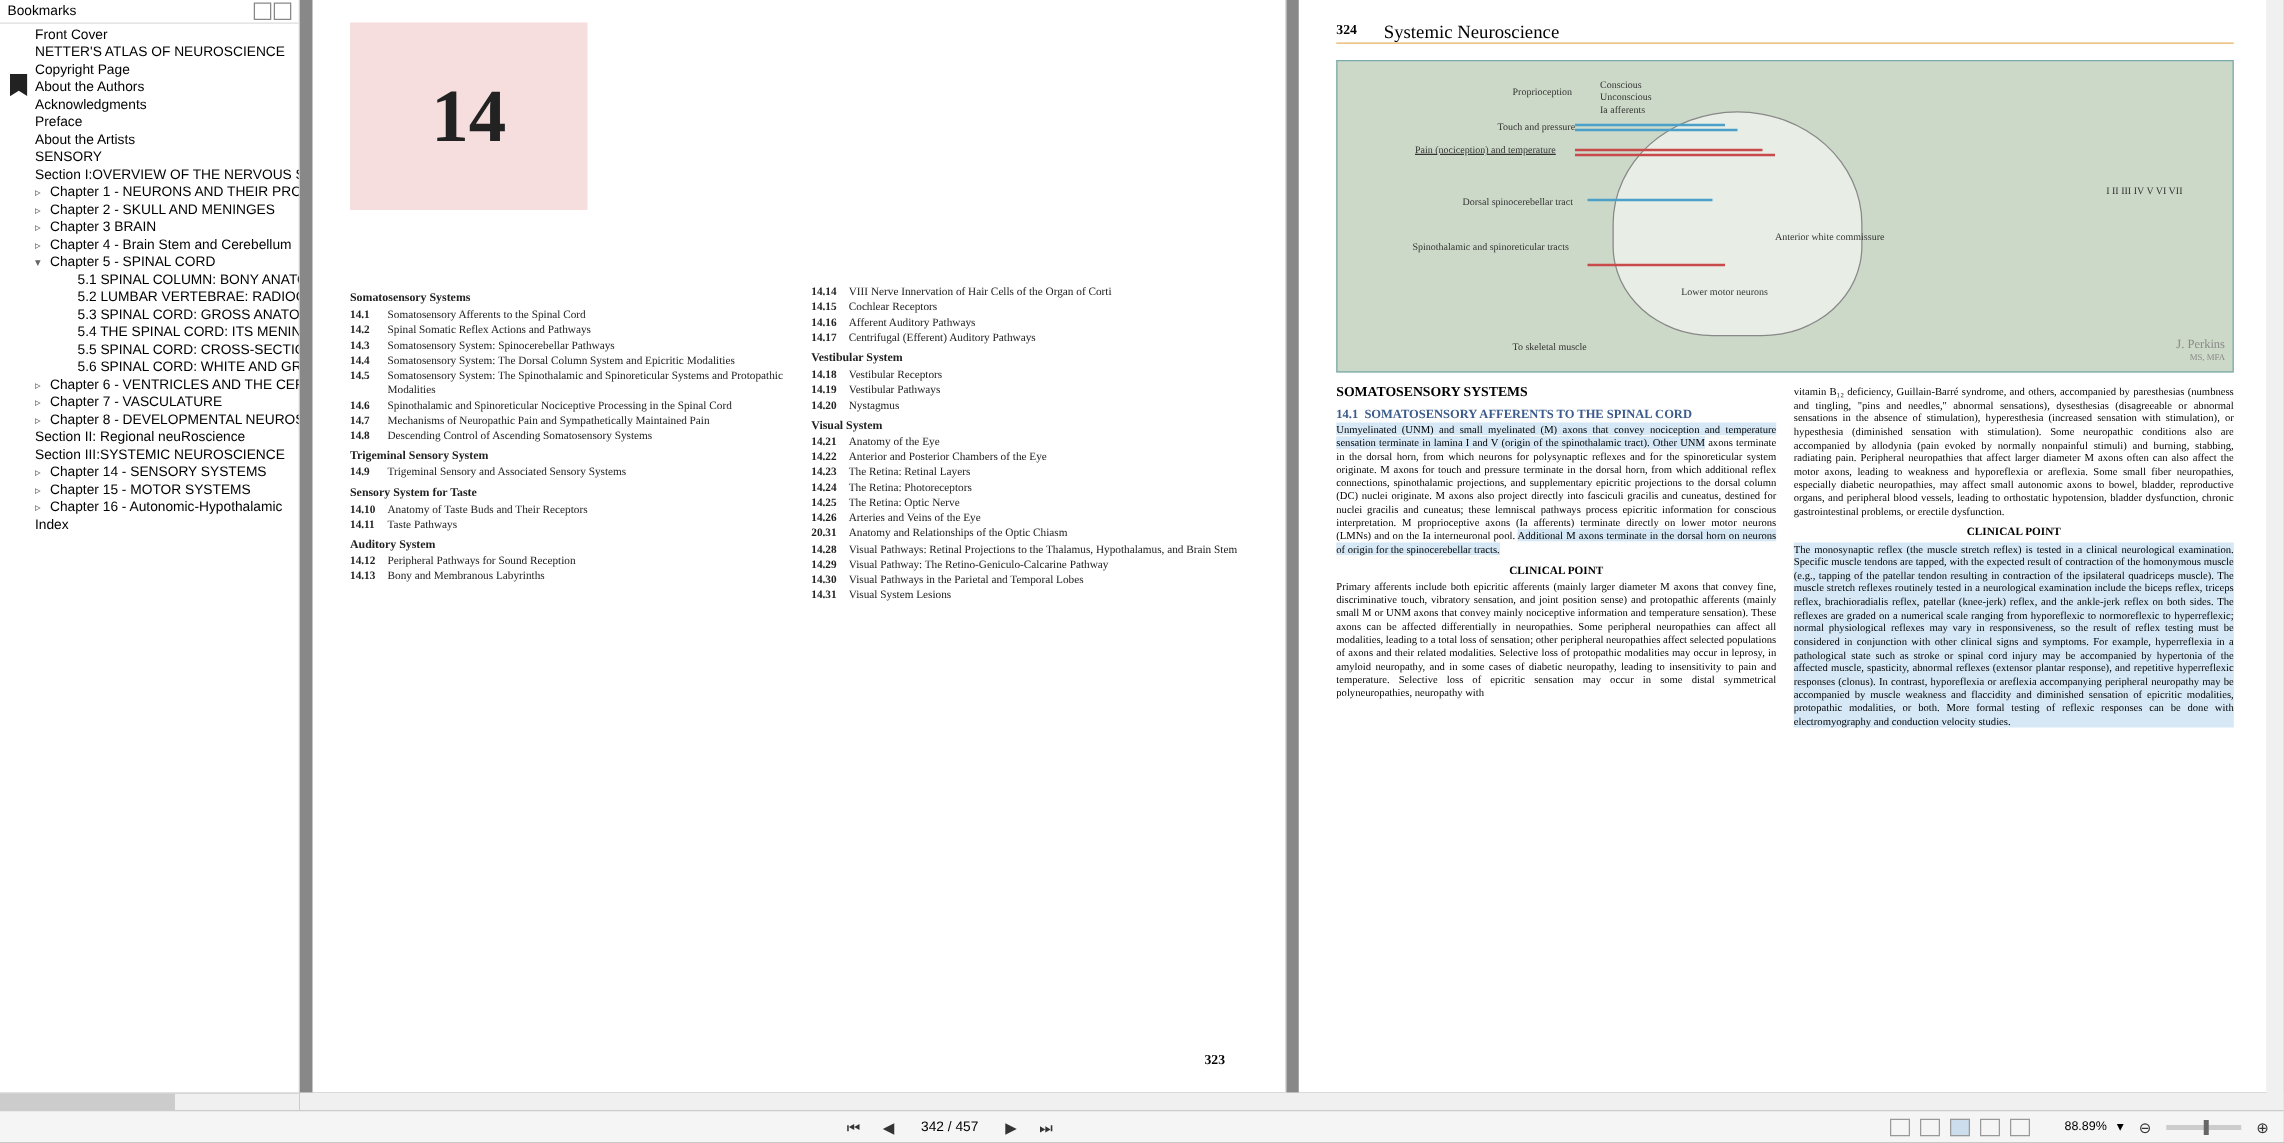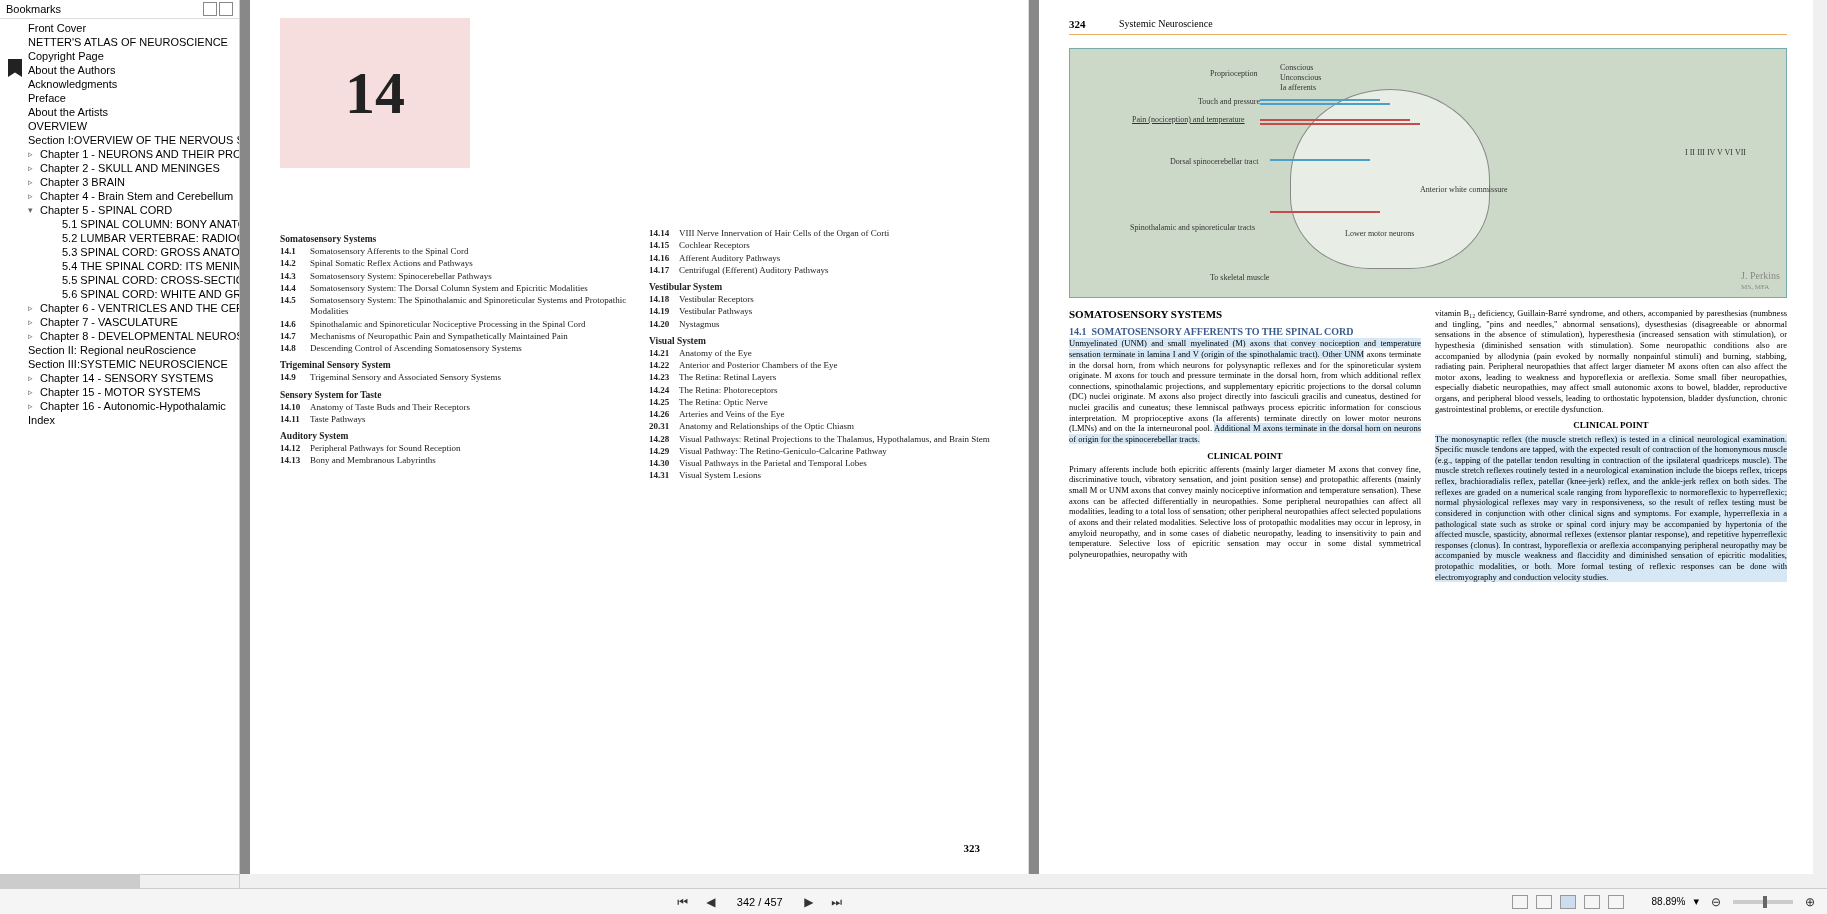--- a/index.html
+++ b/index.html
@@ -27,25 +27,25 @@
 .ch-box { background:#f6dede; width:190px; height:150px; display:flex; align-items:center; justify-content:center; font-size:60px; font-weight:bold; color:#222; }
 .ch-title { margin-left:20px; margin-top:60px; font-size:26px; font-weight:bold; letter-spacing:1px; }
 .toc { margin-top:60px; display:flex; gap:20px; font-size:9px; color:#222; }
 .toc-col { flex:1; }
 .toc-sec { font-weight:bold; margin:6px 0 2px; font-size:9.5px; }
 .toc-row { display:flex; margin-bottom:1px; line-height:1.25; }
 .toc-row .num { width:30px; font-weight:bold; flex-shrink:0; }
 .toc-row .txt { flex:1; }
 .pnum-l { position:absolute; bottom:20px; right:48px; font-weight:bold; font-size:11px; }
 .pnum-r { position:absolute; top:18px; left:30px; font-weight:bold; font-size:11px; }
-.run-head { position:absolute; top:18px; left:80px; font-size:10px; }
+.run-head { position:absolute; top:18px; left:68px; font-size:15px; }
 .hr-top { position:absolute; top:34px; left:30px; right:30px; border-top:1px solid #e8b060; }
 .fig { margin-top:30px; background:#cdd9c8; border:1px solid #7aa; height:250px; position:relative; font-size:8px; color:#333; }
 .fig-label { position:absolute; }
-.credit { position:absolute; right:6px; bottom:6px; font-family:cursive; color:#888; font-size:10px; text-align:left; line-height:1; }
+.credit { position:absolute; right:6px; bottom:6px; font-family:cursive; color:#888; font-size:10px; text-align:right; line-height:1; }
 .body-txt { margin-top:10px; display:flex; gap:14px; font-size:8.5px; line-height:1.25; text-align:justify; }
 .body-col { flex:1; }
 .sec-head { font-weight:bold; font-size:11px; margin-bottom:4px; }
 .sub-head { font-weight:bold; font-size:10px; color:#3b5b8c; }
 .sub-head .n { color:#3b5b8c; }
 .hl { background:#d6e8f5; }
 .cp-head { font-weight:bold; text-align:center; font-size:9px; margin:6px 0 2px; }
 .hscroll { position:absolute; left:0; right:0; bottom:0; height:14px; background:#f0f0f0; }
 .vscroll-far { position:absolute; right:0; top:0; width:14px; bottom:26px; background:#f0f0f0; }
 .toolbar { height:26px; background:#f5f5f5; border-top:1px solid #ccc; display:flex; align-items:center; padding:0 8px; font-size:11px; }
@@ -72,21 +72,21 @@
     </div>
     <div class="sb-list" id="bm-list" style="position:relative">
       <div class="ribbon"></div>
     <div class="bm-item l0">Front Cover</div>
         <div class="bm-item l0">NETTER'S ATLAS OF NEUROSCIENCE</div>
         <div class="bm-item l0">Copyright Page</div>
         <div class="bm-item l0">About the Authors</div>
         <div class="bm-item l0">Acknowledgments</div>
         <div class="bm-item l0">Preface</div>
         <div class="bm-item l0">About the Artists</div>
-        <div class="bm-item l0">OVERVIEW</div>
+        <div class="bm-item l0">SENSORY</div>
         <div class="bm-item l0">Section I:OVERVIEW OF THE NERVOUS SYSTEM</div>
         <div class="bm-item l1">Chapter 1 - NEURONS AND THEIR PROPERTIES</div>
         <div class="bm-item l1">Chapter 2 - SKULL AND MENINGES</div>
         <div class="bm-item l1">Chapter 3   BRAIN</div>
         <div class="bm-item l1">Chapter 4 - Brain Stem and Cerebellum</div>
         <div class="bm-item l1 exp">Chapter 5 - SPINAL CORD</div>
         <div class="bm-item l2">5.1 SPINAL COLUMN: BONY ANATOMY</div>
         <div class="bm-item l2">5.2 LUMBAR VERTEBRAE: RADIOGRAPH</div>
         <div class="bm-item l2">5.3 SPINAL CORD: GROSS ANATOMY</div>
         <div class="bm-item l2">5.4 THE SPINAL CORD: ITS MENINGES</div>
@@ -274,21 +274,21 @@
 VII</div>
           <div class="credit"><span>J. Perkins</span><br><span style="font-size:7px">MS, MFA</span></div>
         <div class="fig-label" style="left: 140px; top: 20px;">Proprioception</div>
             <div class="fig-label" style="left: 210px; top: 14px;">Conscious</div>
             <div class="fig-label" style="left: 210px; top: 24px;">Unconscious</div>
             <div class="fig-label" style="left: 210px; top: 34px;">Ia afferents</div>
             <div class="fig-label" style="left: 128px; top: 48px;">Touch and pressure</div>
             <div class="fig-label" style="left: 62px; top: 66px; text-decoration: underline;">Pain (nociception) and temperature</div>
             <div class="fig-label" style="left: 100px; top: 108px;">Dorsal spinocerebellar tract</div>
             <div class="fig-label" style="left: 350px; top: 136px;">Anterior white commissure</div>
-            <div class="fig-label" style="left: 60px; top: 174px;">Spinothalamic and spinoreticular tracts</div>
+            <div class="fig-label" style="left: 60px; top: 144px;">Spinothalamic and spinoreticular tracts</div>
             <div class="fig-label" style="left: 275px; top: 180px;">Lower motor neurons</div>
             <div class="fig-label" style="left: 140px; top: 224px;">To skeletal muscle</div>
           </div>
         <div class="body-txt">
           <div class="body-col">
             <div class="sec-head">SOMATOSENSORY SYSTEMS</div>
             <div class="sub-head"><span class="n">14.1</span>&nbsp;&nbsp;<span>SOMATOSENSORY AFFERENTS TO THE SPINAL CORD</span></div>
             <p><span class="hl">Unmyelinated (UNM) and small myelinated (M) axons that convey nociception and temperature sensation terminate in lamina I and V (origin of the spinothalamic tract). Other UNM</span><span> axons terminate in the dorsal horn, from which neurons for polysynaptic reflexes and for the spinoreticular system originate. M axons for touch and pressure terminate in the dorsal horn, from which additional reflex connections, spinothalamic projections, and supplementary epicritic projections to the dorsal column (DC) nuclei originate. M axons also project directly into fasciculi gracilis and cuneatus, destined for nuclei gracilis and cuneatus; these lemniscal pathways process epicritic information for conscious interpretation. M proprioceptive axons (Ia afferents) terminate directly on lower motor neurons (LMNs) and on the Ia interneuronal pool. </span><span class="hl">Additional M axons terminate in the dorsal horn on neurons of origin for the spinocerebellar tracts.</span></p>
             <div class="cp-head">CLINICAL POINT</div>
             <p>Primary afferents include both epicritic afferents (mainly larger diameter M axons that convey fine, discriminative touch, vibratory sensation, and joint position sense) and protopathic afferents (mainly small M or UNM axons that convey mainly nociceptive information and temperature sensation). These axons can be affected differentially in neuropathies. Some peripheral neuropathies can affect all modalities, leading to a total loss of sensation; other peripheral neuropathies affect selected populations of axons and their related modalities. Selective loss of protopathic modalities may occur in leprosy, in amyloid neuropathy, and in some cases of diabetic neuropathy, leading to insensitivity to pain and temperature. Selective loss of epicritic sensation may occur in some distal symmetrical polyneuropathies, neuropathy with</p>

